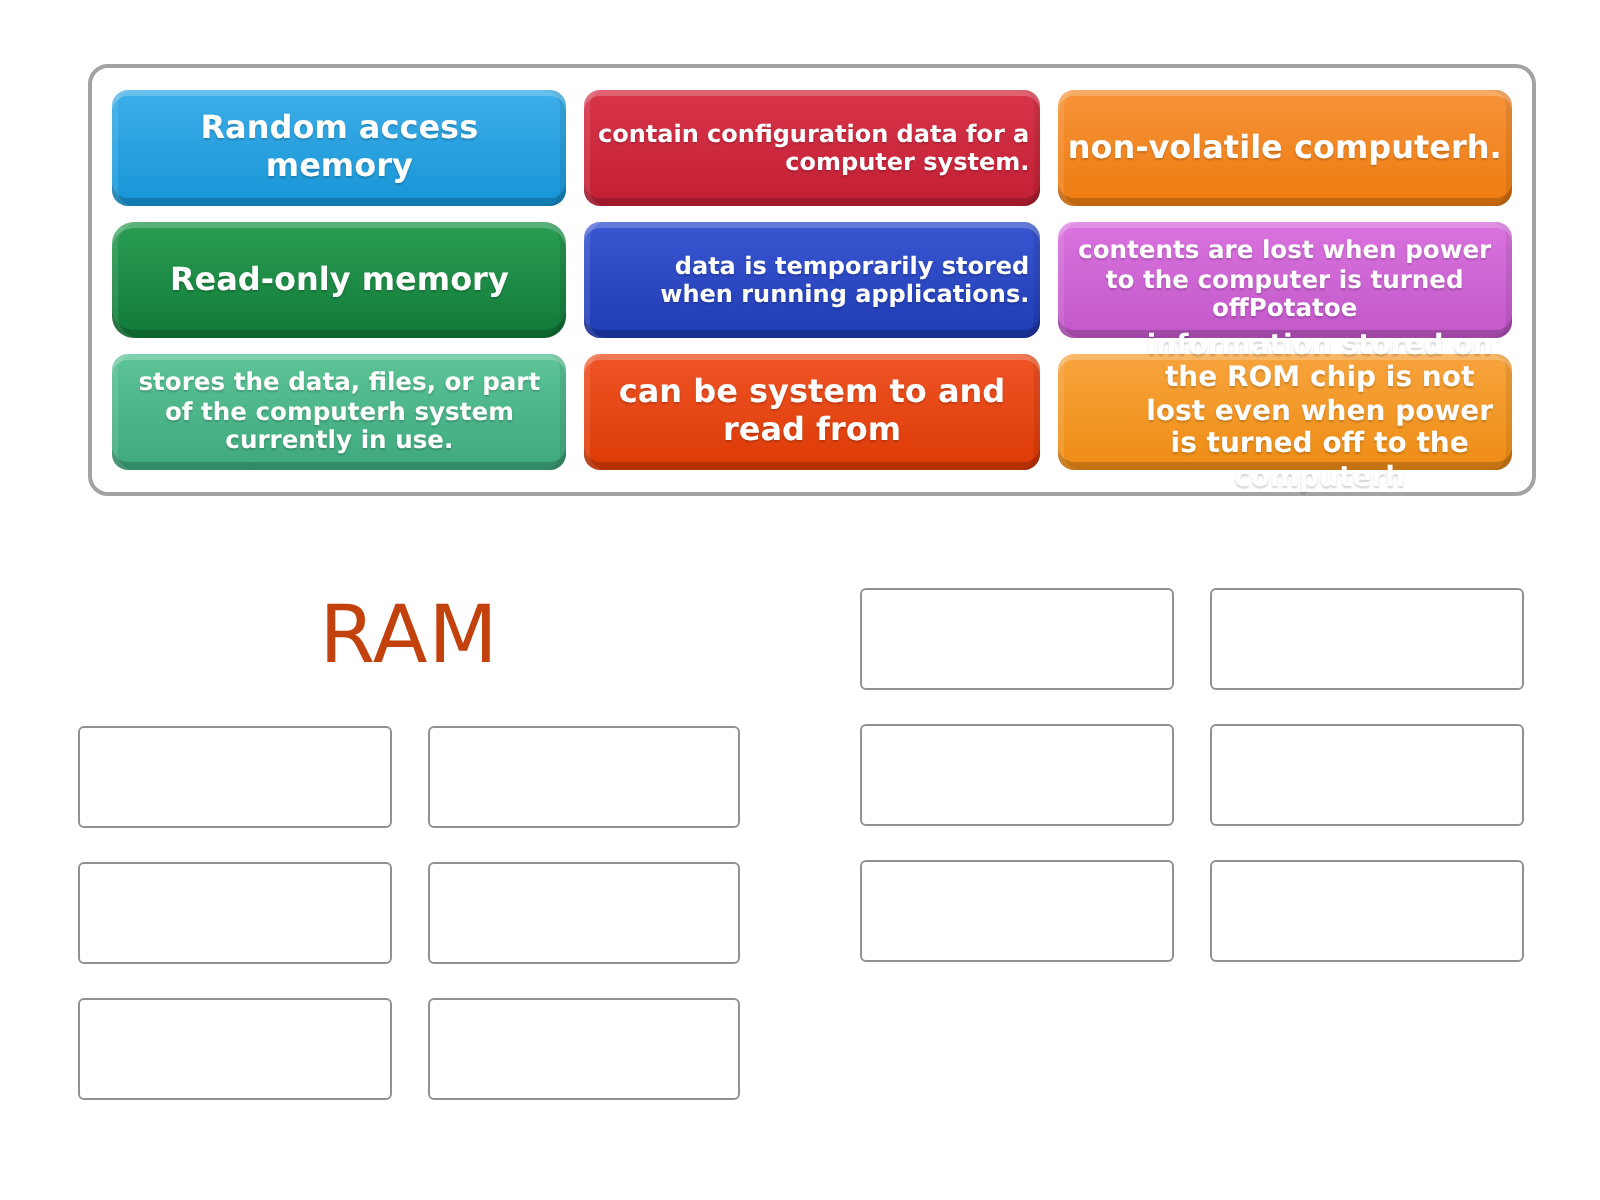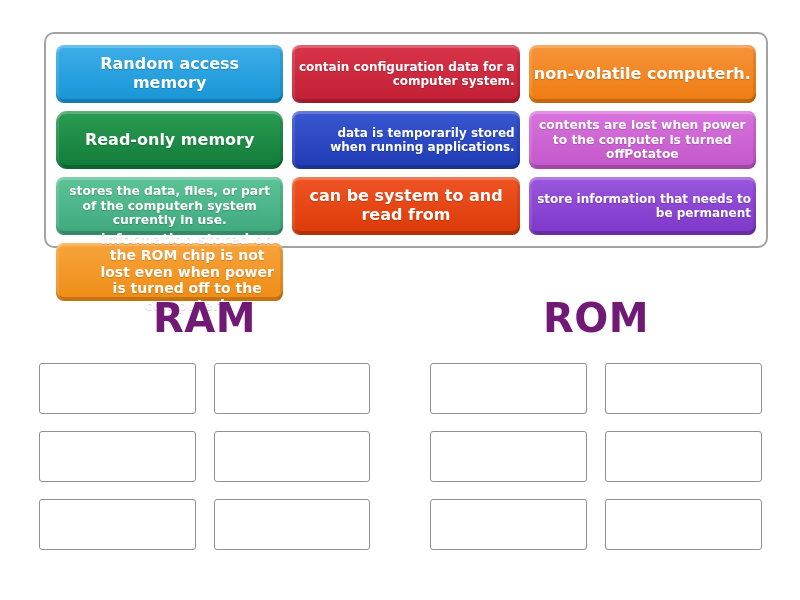--- a/index.html
+++ b/index.html
@@ -62,22 +62,22 @@
   .group {
     position: absolute;
     top: 294px;
   }
   .group-left  { left: 39px;  width: 331px; }
   .group-right { left: 430px; width: 332px; }
   .group-title {
     margin: 0 0 21px 0;
     text-align: center;
     font-size: 40px;
-    font-weight: 700;
-    color: #701a75;
+    font-weight: 400;
+    color: #c2410c;
     line-height: 1.2;
     letter-spacing: 0.5px;
   }
   .slots {
     display: grid;
     grid-template-columns: repeat(2, 1fr);
     grid-auto-rows: 51px;
     gap: 17px 18px;
   }
   .slot {
@@ -94,38 +94,36 @@
 
   <div class="tray">
     <div class="tile tile-lg" style="background: linear-gradient(rgb(61, 174, 232), rgb(23, 149, 214));">Random access memory</div>
     <div class="tile tile-md" style="background: linear-gradient(rgb(216, 53, 74), rgb(194, 31, 53));">contain configuration data for a computer system.</div>
     <div class="tile tile-lg" style="background: linear-gradient(rgb(246, 147, 58), rgb(238, 124, 16));">non-volatile computerh.</div>
     <div class="tile tile-lg" style="background: linear-gradient(rgb(43, 157, 84), rgb(16, 122, 56)); border-radius: 11px;">Read-only memory</div>
     <div class="tile tile-md" style="background: linear-gradient(rgb(58, 87, 210), rgb(31, 59, 180));">data is temporarily stored when running applications.</div>
     <div class="tile tile-sm" style="background: linear-gradient(rgb(217, 115, 222), rgb(194, 87, 201));">contents are lost when power to the computer is turned offPotatoe</div>
     <div class="tile tile-sm" style="background: linear-gradient(rgb(92, 196, 151), rgb(62, 168, 124));">stores the data, files, or part of the computerh system currently in use.</div>
     <div class="tile tile-lg" style="background: linear-gradient(rgb(239, 84, 38), rgb(220, 58, 5));">can be system to and read from</div>
-    <div class="tile tile-md" style="background: linear-gradient(rgb(154, 87, 221), rgb(125, 54, 200));">store information that needs to be permanent</div>
     <div class="tile tile-xs" style="background: linear-gradient(rgb(247, 164, 61), rgb(238, 140, 20));">information stored on the ROM chip is not lost even when power is turned off to the computerh</div>
   </div>
 
   <div class="group group-left">
     <h2 class="group-title">RAM</h2>
     <div class="slots">
         <div class="slot"></div>
         <div class="slot"></div>
         <div class="slot"></div>
         <div class="slot"></div>
         <div class="slot"></div>
         <div class="slot"></div>
       </div>
   </div>
 
   <div class="group group-right">
-    <h2 class="group-title">ROM</h2>
     <div class="slots">
         <div class="slot"></div>
         <div class="slot"></div>
         <div class="slot"></div>
         <div class="slot"></div>
         <div class="slot"></div>
         <div class="slot"></div>
       </div>
   </div>
 

